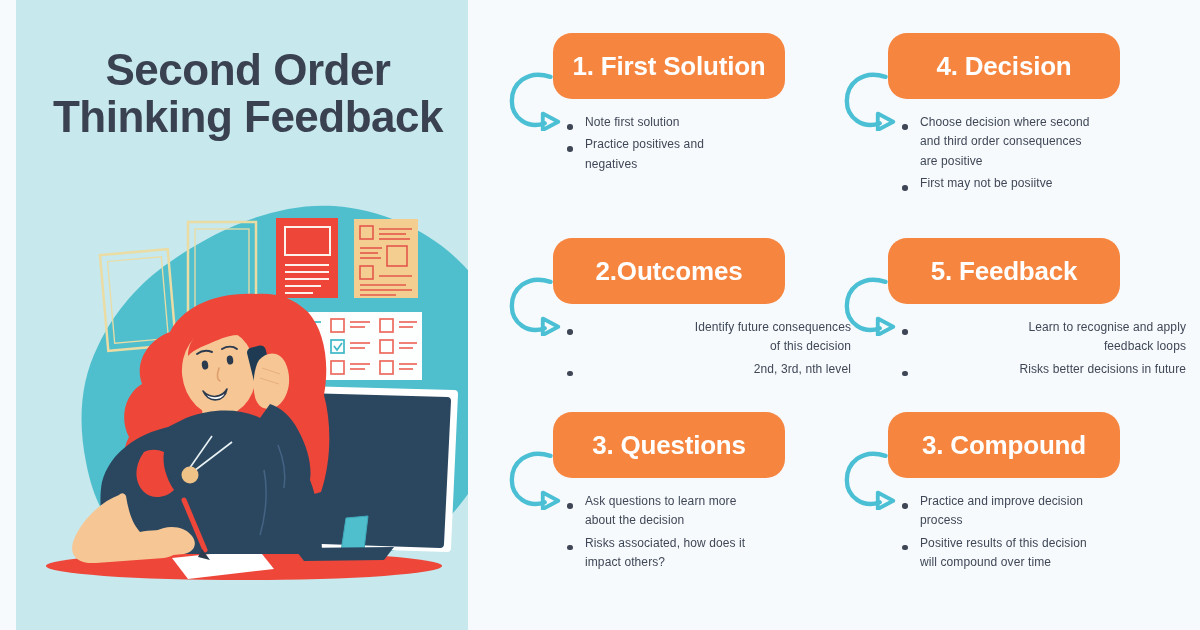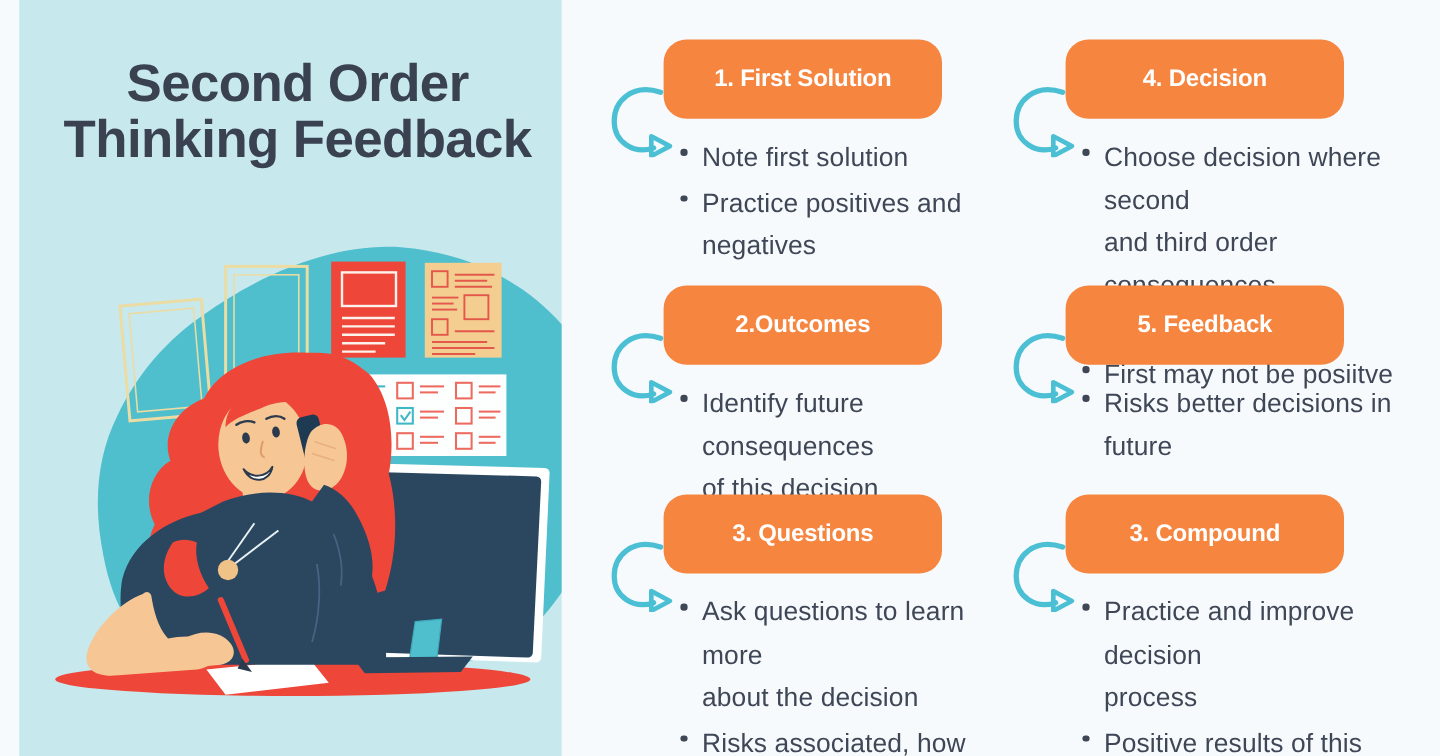--- a/index.html
+++ b/index.html
@@ -10,29 +10,29 @@
   }
   *{margin:0;padding:0;box-sizing:border-box;}
   body{font-family:"Liberation Sans","DejaVu Sans",sans-serif;background:#fff;}
   .canvas{position:relative;width:1200px;height:630px;overflow:hidden;background:var(--bg-right);}
   .left-panel{position:absolute;left:16px;top:0;width:452px;height:630px;background:var(--bg-left);overflow:hidden;}
   .illus{position:absolute;left:0;top:0;}
   .title{position:absolute;left:0;top:46px;width:464px;text-align:center;
     font-weight:bold;font-size:44px;line-height:47px;color:var(--ink);letter-spacing:-0.5px;z-index:2;}
   .card{position:absolute;width:300px;}
   .c1{left:553px;} .c2{left:888px;}
-  .r1{top:33px;} .r2{top:238px;} .r3{top:412px;}
+  .r1{top:33px;} .r2{top:238px;text-align:right;} .r3{top:412px;}
   .hdr{width:232px;height:66px;background:var(--accent-orange);border-radius:19px;
     color:#fff;display:flex;align-items:center;justify-content:center;
-    font-weight:bold;font-size:20px;letter-spacing:-0.2px;}
+    font-weight:bold;font-size:26px;letter-spacing:-0.2px;}
   .arrow{position:absolute;left:-46px;top:38px;width:58px;height:60px;}
   .arrow path{stroke:var(--arrow-teal);fill:none;stroke-linecap:round;stroke-linejoin:round;}
   .blist{list-style:none;margin:14px 0 0 12px;width:286px;}
   .blist li{position:relative;padding-left:20px;margin-bottom:3px;white-space:pre-line;
-    color:var(--body-text);font-size:22px;line-height:1.62;letter-spacing:0.1px;}
+    color:var(--body-text);font-size:12px;line-height:1.62;letter-spacing:0.1px;}
   .blist li::before{content:"";position:absolute;left:2px;top:11px;width:5.5px;height:5.5px;
     border-radius:50%;background:var(--body-text);}
 </style>
 </head>
 <body>
 
 <div class="canvas">
 
   <div class="left-panel">
     <svg class="illus" width="496" height="630" viewBox="0 0 496 630">
@@ -254,20 +254,22 @@
     </ul>
   </section>
 
   <section class="card c2 r2">
     <svg class="arrow" viewBox="0 0 60 62">
       <path d="M45 6 C20 -2 5 14 5 31 C5 49 22 60 39 54" stroke-width="4.5"></path>
       <path d="M37 44 L53 52.5 L37 61 Z" stroke-width="4"></path>
     </svg>
     <div class="hdr">5. Feedback</div>
     <ul class="blist">
+      <li>Learn to recognise and apply
+feedback loops</li>
       <li>Risks better decisions in future</li>
     </ul>
   </section>
 
   <section class="card c2 r3">
     <svg class="arrow" viewBox="0 0 60 62">
       <path d="M45 6 C20 -2 5 14 5 31 C5 49 22 60 39 54" stroke-width="4.5"></path>
       <path d="M37 44 L53 52.5 L37 61 Z" stroke-width="4"></path>
     </svg>
     <div class="hdr">3. Compound</div>

